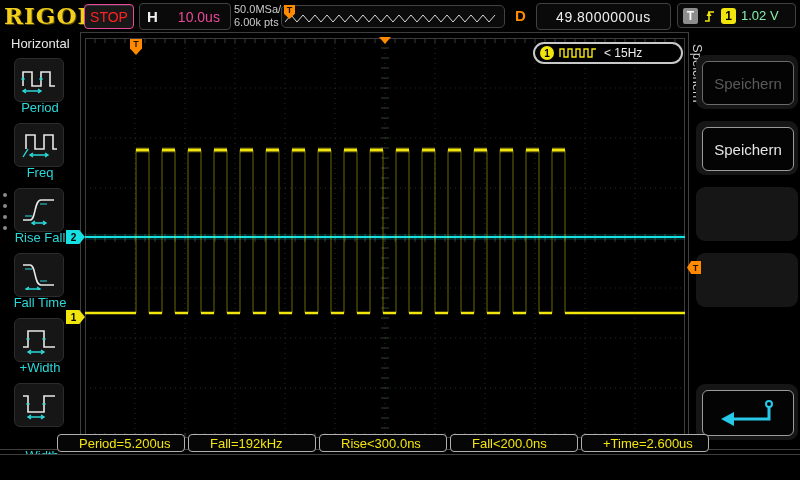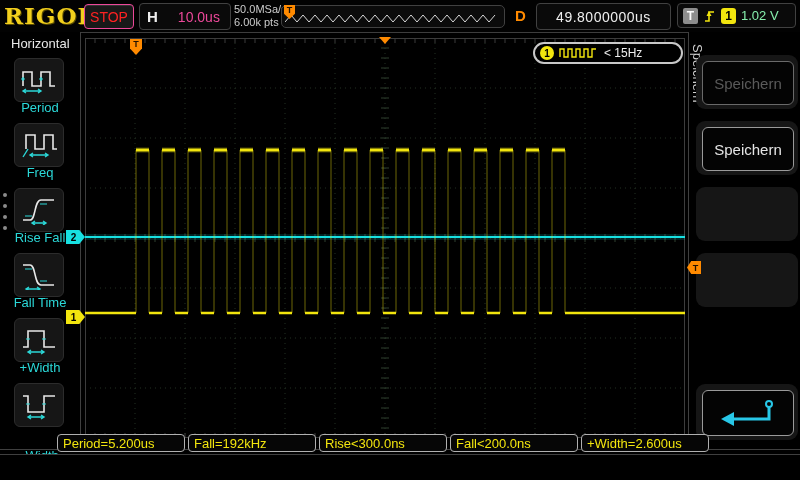--- a/index.html
+++ b/index.html
@@ -63,21 +63,21 @@
         border-right:6px solid transparent;border-top:7px solid #ff8a00;z-index:4;}
   
   #right-menu{left:689px;top:32px;width:111px;height:417px;background:#000;}
   #rm-tab{left:1px;top:12px;height:110px;writing-mode:vertical-rl;color:#cfcfcf;font-size:13px;}
   .rm-slot{left:7px;width:102px;height:54px;background:#161616;border-radius:9px;}
   .rm-btn{left:13px;width:90px;height:42px;background:#040404;border:1px solid #9a9a9a;border-radius:6px;
         color:#e5e5e5;font-size:15px;display:flex;align-items:center;justify-content:center;}
   .rm-btn.disabled{color:#5a5a5a;border-color:#6a6a6a;}
   
   .meas-box{top:434px;width:128px;height:18px;background:#060606;border:1px solid #b0b0b0;border-radius:4px;
-        color:#f2e50e;font-size:13px;line-height:18px;padding-left:5px;box-sizing:border-box;z-index:3;white-space:nowrap;}
+        color:#f2e50e;font-size:13px;line-height:18px;padding-left:21px;box-sizing:border-box;z-index:3;white-space:nowrap;}
   
   #channel-bar{left:0;top:454px;width:800px;height:26px;background:#000;border-top:1px solid #3f3f3f;box-sizing:border-box;}
 </style>
 </head>
 <body>
 
 <div id="top-bar" class="abs">
   <div class="abs logo">RIGOL</div>
   <div class="abs stop-btn">STOP</div>
   <div id="h-box" class="abs tb-box">
@@ -237,21 +237,21 @@
       <path d="M54,10 V22 H18" stroke="#28c8e8" stroke-width="3" fill="none"></path>
       <polygon points="19,15 19,29 6,22" fill="#28c8e8"></polygon>
     </svg>
   </div>
 </div>
 
 <div class="abs meas-box" style="left:57px">Period=5.200us</div>
 <div class="abs meas-box" style="left:188px">Fall=192kHz</div>
 <div class="abs meas-box" style="left:319px">Rise&lt;300.0ns</div>
 <div class="abs meas-box" style="left:450px">Fall&lt;200.0ns</div>
-<div class="abs meas-box" style="left:581px">+Width=2.600us</div>
+<div class="abs meas-box" style="left:581px">+Time=2.600us</div>
 
 <div id="channel-bar" class="abs">
   
   
   
   
   
 </div>
 
 </body></html>

